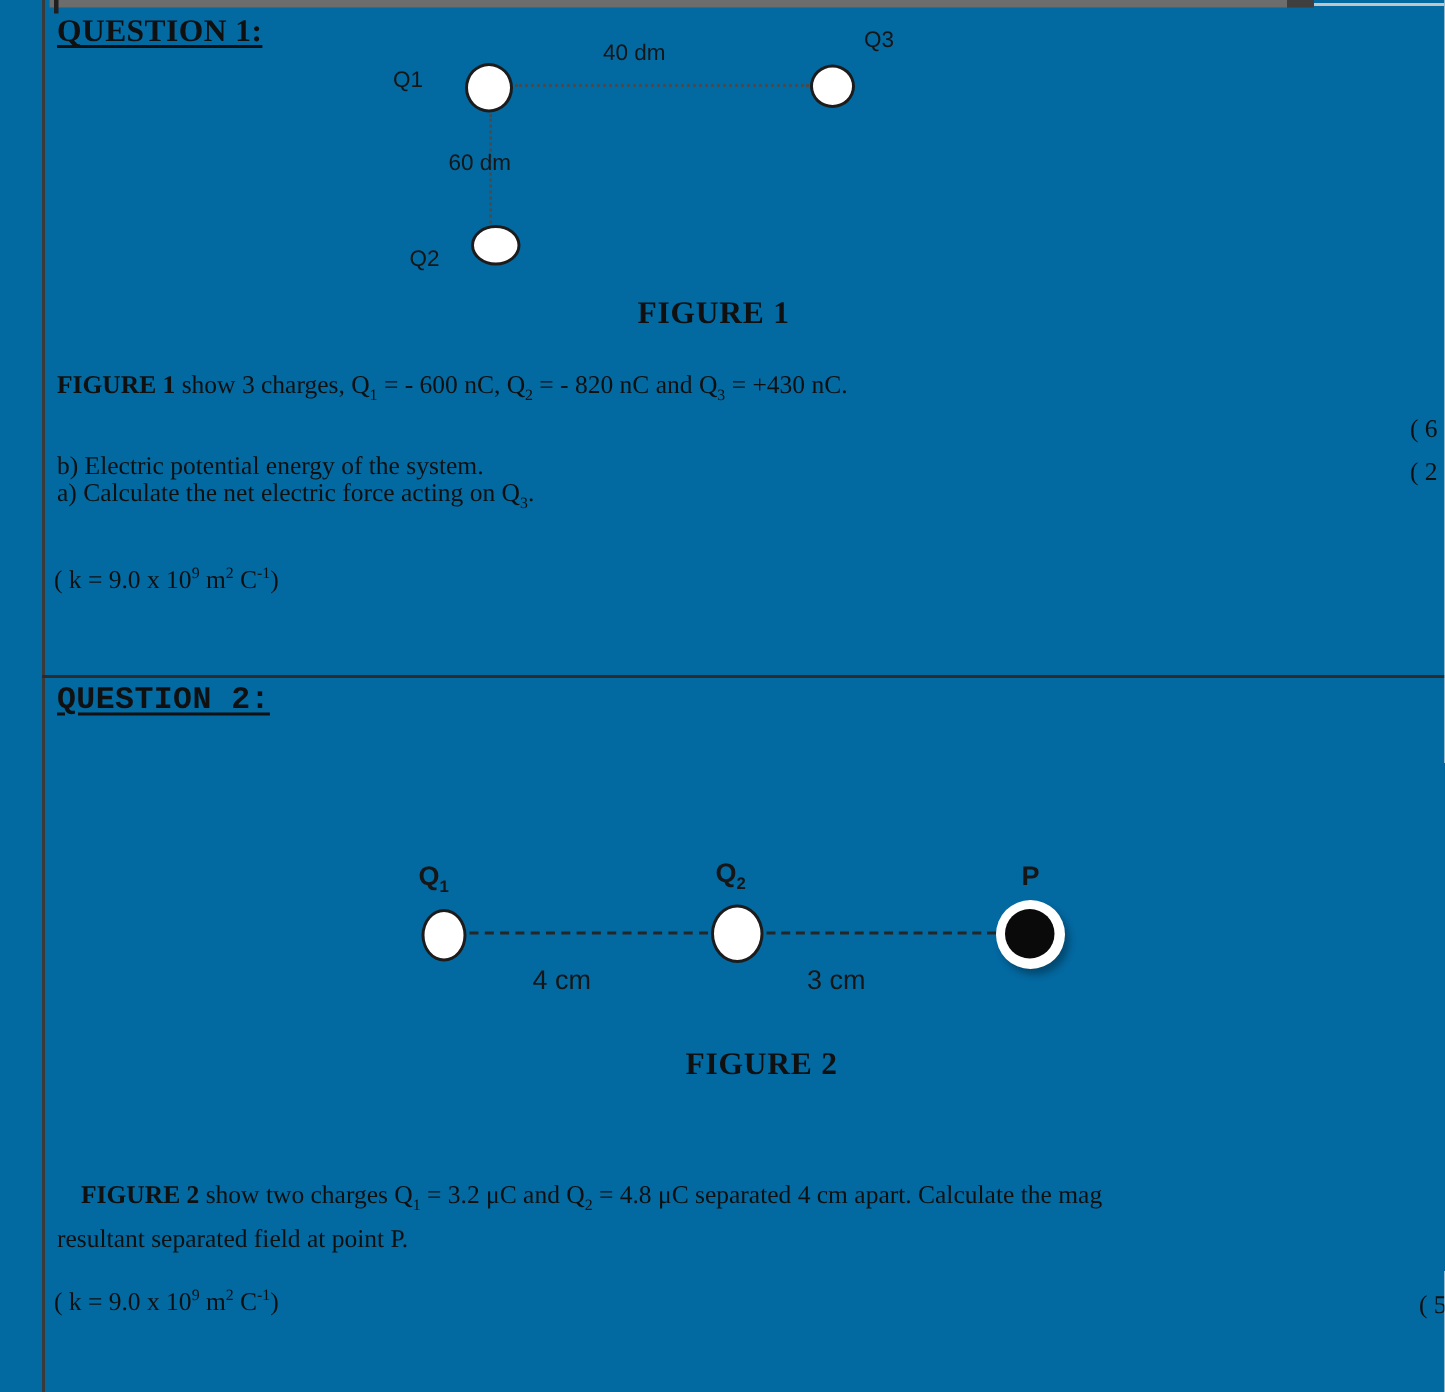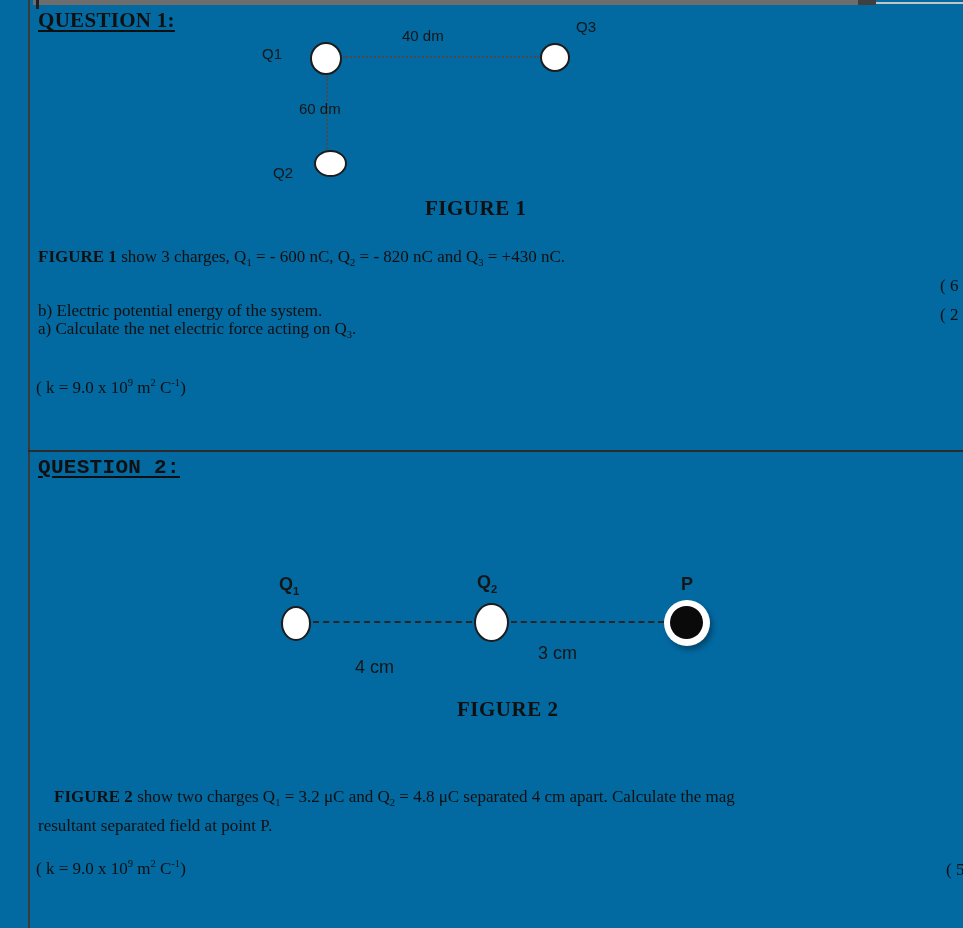--- a/index.html
+++ b/index.html
@@ -70,21 +70,21 @@
   .f2-dash2 { left:511px; top:621px; width:153px; }
   .f2-p-outer {
     position:absolute; left:664px; top:600px; width:46px; height:46px;
     background:#ffffff; border-radius:50%;
     box-shadow:3px 4px 5px rgba(0,0,0,0.30);
   }
   .f2-p-inner {
     position:absolute; left:6px; top:6px; width:33px; height:33px;
     background:#0a0a0a; border-radius:50%;
   }
-  .f2-dim-4 { left:355px; top:657px; }
+  .f2-dim-4 { left:355px; top:643px; }
   .f2-dim-3 { left:538px; top:643px;text-align:right; }
   .f2-caption { left:457px; top:697px; }
   .q2-intro1 { left:38px; top:787px;margin-left:16px; }
   .q2-intro2 { left:38px; top:816px; }
   .q2-const { left:36px; top:858px; }
   .q2-marks { left:946px; top:860px; }
 </style>
 </head>
 <body>
 

